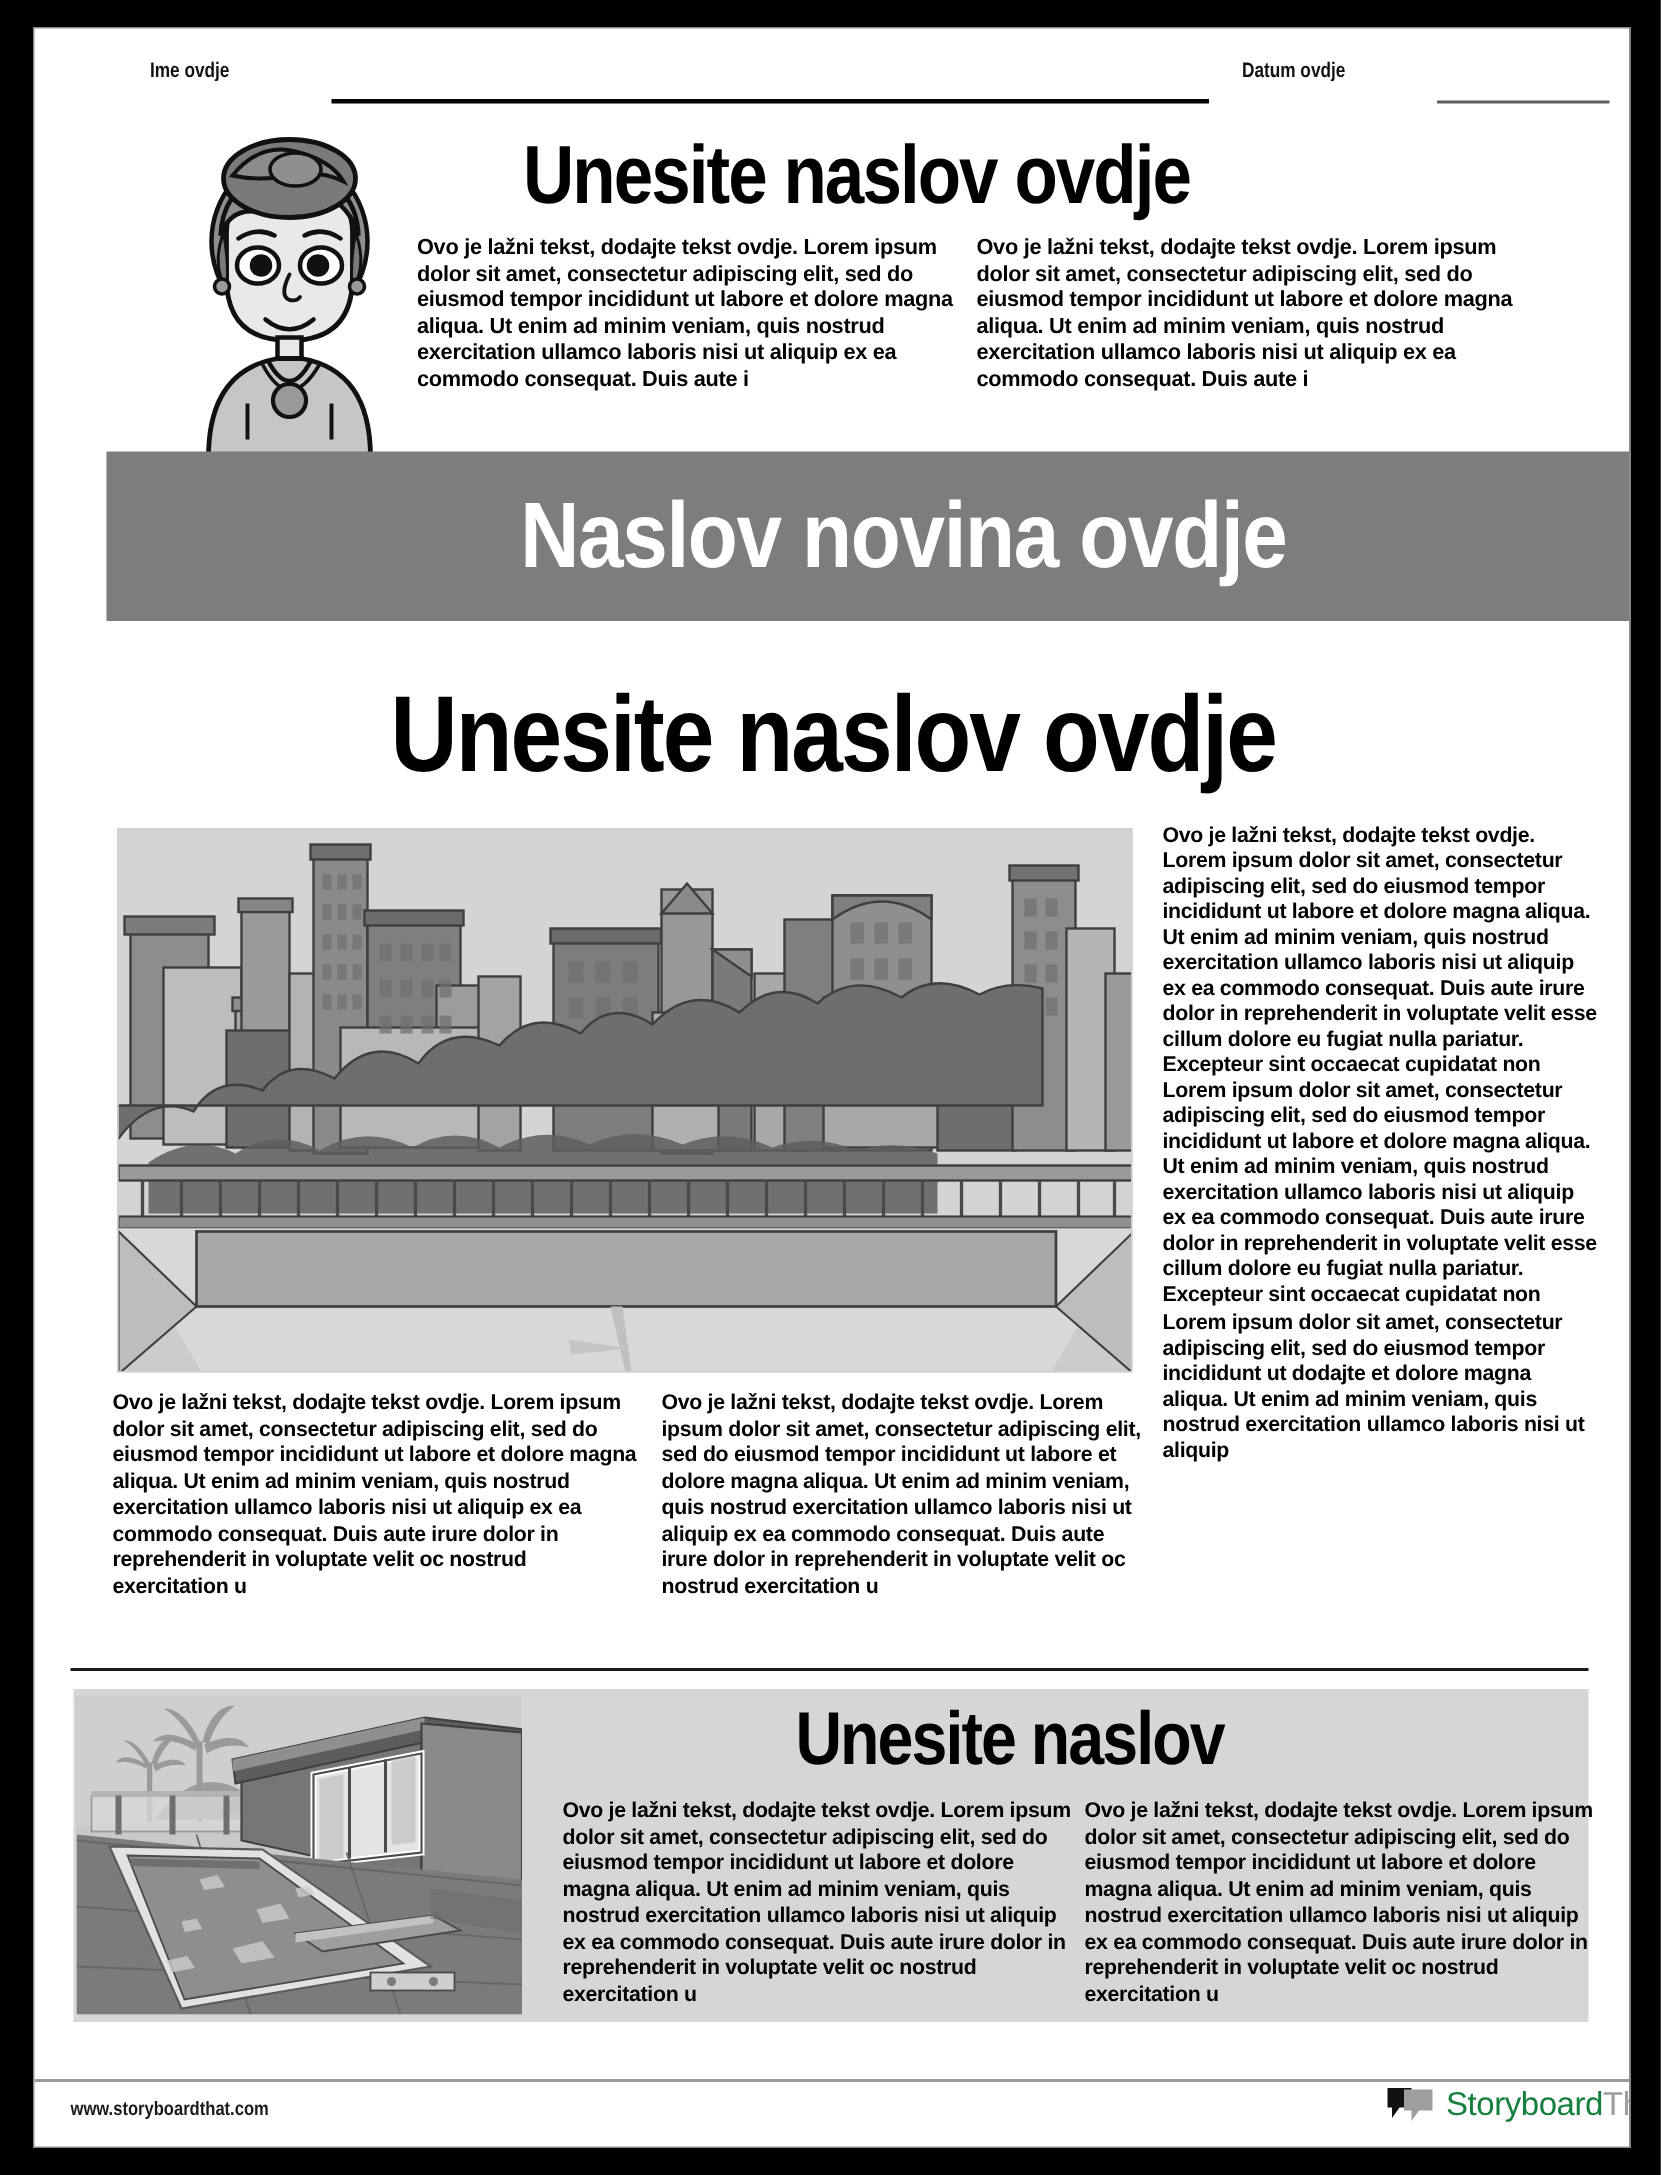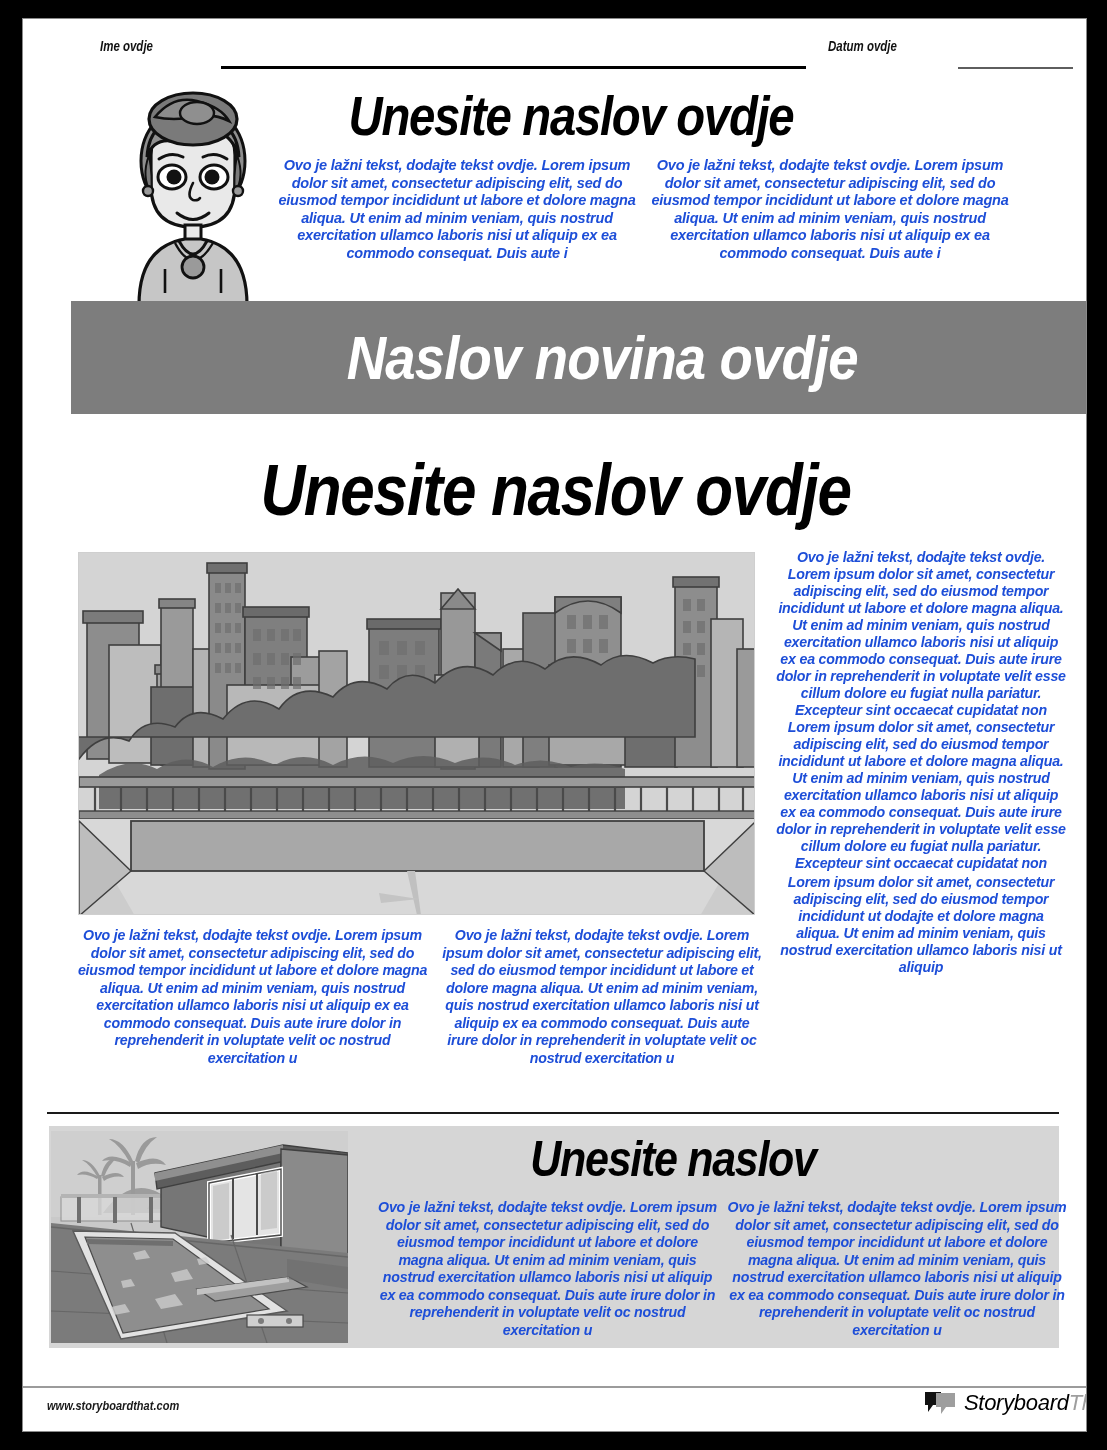--- a/index.html
+++ b/index.html
@@ -9,29 +9,28 @@
     font-family: "Liberation Sans", sans-serif;
     overflow: hidden;
   }
   #page {
     position: absolute;
     left: 22px; top: 18px;
     width: 1065px; height: 1414px;
     background: #ffffff;
     border: 1px solid #8a8a8a;
     overflow: hidden;
-    font-style: italic;
   }
 
   
   .body-text {
     font-family: "Liberation Sans Narrow", "Liberation Sans", sans-serif;
     font-weight: bold;
-    text-align: center;
-    color: #1d4ed8;
+    text-align: left;
+    color: #000000;
     letter-spacing: -0.2px;
   }
   .headline {
     font-family: "Liberation Sans Narrow", "Liberation Sans", sans-serif;
     font-weight: bold;
     text-align: center;
     color: #000;
     letter-spacing: -1.5px;
     transform: scaleX(0.86);
     transform-origin: center center;
@@ -180,21 +179,21 @@
   #logo {
     position: absolute;
     left: 900px; top: 1371px;
     display: flex; align-items: center; gap: 7px;
   }
   #logo-text {
     font-family: "Liberation Sans", sans-serif;
     font-size: 22px;
     letter-spacing: -0.3px;
   }
-  #logo-text .sb { color: #000000; }
+  #logo-text .sb { color: #15803d; }
   #logo-text .th { color: #9e9e9e; }
 </style>
 </head>
 <body>
 
 <div id="page">
 
   <div id="masthead">
     <div class="mh-label" id="name-label">Ime ovdje</div>
     <div class="mh-rule" id="name-rule"></div>

